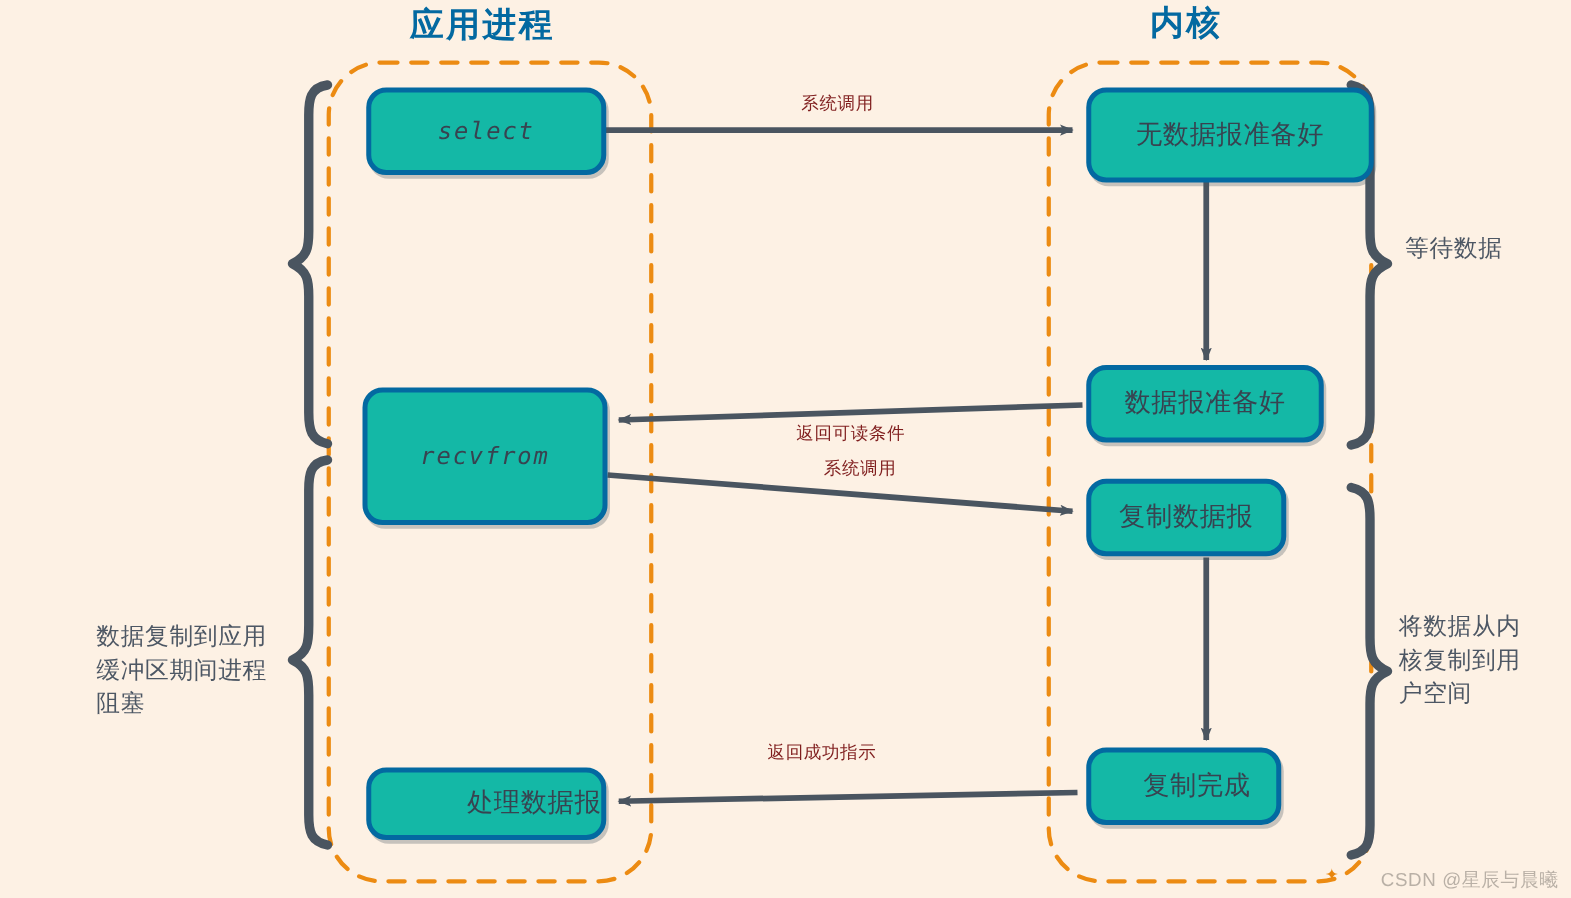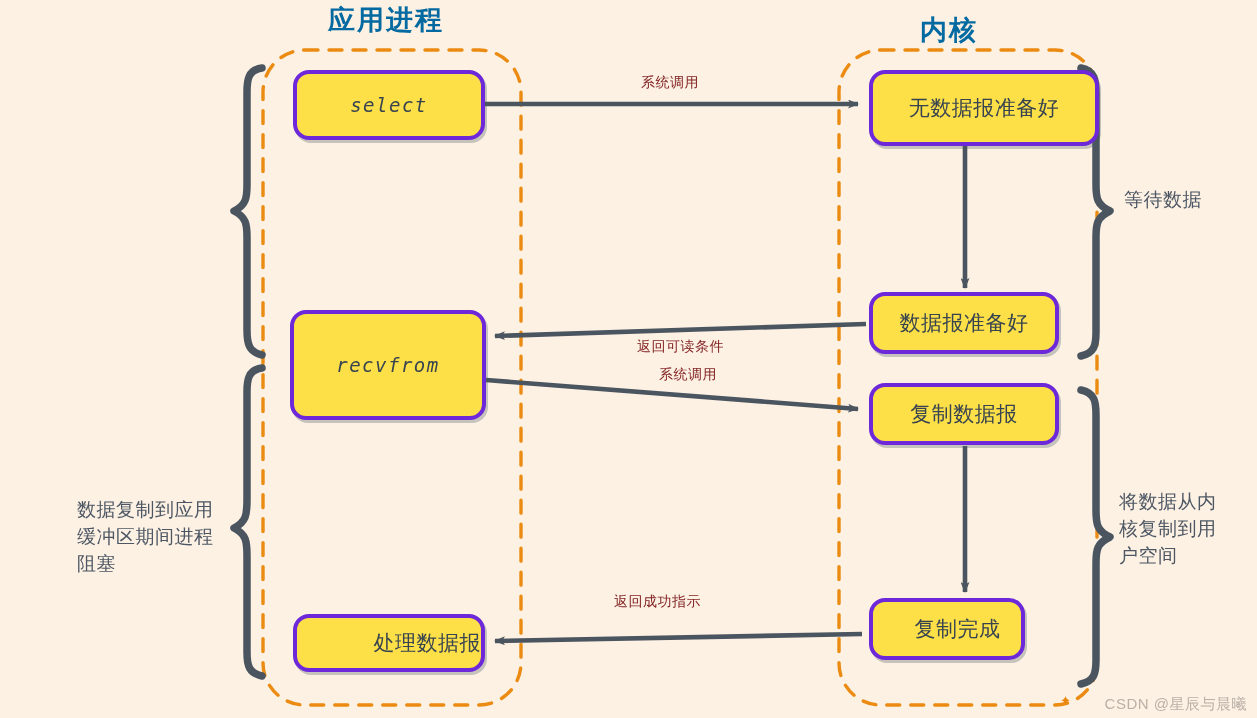--- a/index.html
+++ b/index.html
@@ -17,22 +17,22 @@
     font-family: "Liberation Sans", "DejaVu Sans", sans-serif;
   }
   #svg-layer {
     position: absolute;
     left: 0; top: 0;
     width: 1257px;
     height: 718px;
   }
   .node {
     position: absolute;
-    background: #fde047;
-    border: 4px solid #6d28d9;
+    background: #14b8a6;
+    border: 4px solid #0369a1;
     border-radius: 16px;
     box-sizing: border-box;
     display: flex;
     align-items: center;
     justify-content: center;
     color: #3d4753;
     text-align: center;
     box-shadow: 2px 3px 0 rgba(74,85,96,0.30);
   }
   .node-label {
@@ -130,21 +130,21 @@
     <path d="M 866,324 L 495,336" fill="none" stroke="#4a5560" stroke-width="4.6" marker-end="url(#arrowhead)"></path>
 
     <path d="M 486,380 L 858,409" fill="none" stroke="#4a5560" stroke-width="4.6" marker-end="url(#arrowhead)"></path>
 
     <path d="M 965,446 L 965,592" fill="none" stroke="#4a5560" stroke-width="4.6" marker-end="url(#arrowhead)"></path>
 
     <path d="M 862,634 L 495,641" fill="none" stroke="#4a5560" stroke-width="4.6" marker-end="url(#arrowhead)"></path>
   </svg>
 
   <div class="region-title" style="left:328px; top:2px;">应用进程</div>
-  <div class="region-title" style="left:920px; top:12px;text-align:right;">内核</div>
+  <div class="region-title" style="left:920px; top:0;text-align:right;">内核</div>
 
   <div class="node" style="left:293px; top:70px; width:192px; height:70px;">
     <span class="node-label mono">select</span>
   </div>
 
   <div class="node" style="left:290px; top:310px; width:196px; height:110px;">
     <span class="node-label mono">recvfrom</span>
   </div>
 
   <div class="node" style="left:293px; top:614px; width:192px; height:58px;justify-content:flex-end;">
@@ -152,21 +152,21 @@
   </div>
 
   <div class="node" style="left:869px; top:70px; width:230px; height:76px;">
     <span class="node-label">无数据报准备好</span>
   </div>
 
   <div class="node" style="left:869px; top:292px; width:190px; height:62px;">
     <span class="node-label">数据报准备好</span>
   </div>
 
-  <div class="node" style="left:869px; top:383px; width:190px; height:62px;">
+  <div class="node" style="left:869px; top:383px; width:160px; height:62px;">
     <span class="node-label">复制数据报</span>
   </div>
 
   <div class="node" style="left:869px; top:598px; width:156px; height:62px;padding-left:21px;">
     <span class="node-label">复制完成</span>
   </div>
 
   <div class="edge-label" style="left:641px; top:74px;">系统调用</div>
 
   <div class="edge-label" style="left:637px; top:298px;margin-top:40px;">返回可读条件</div>

